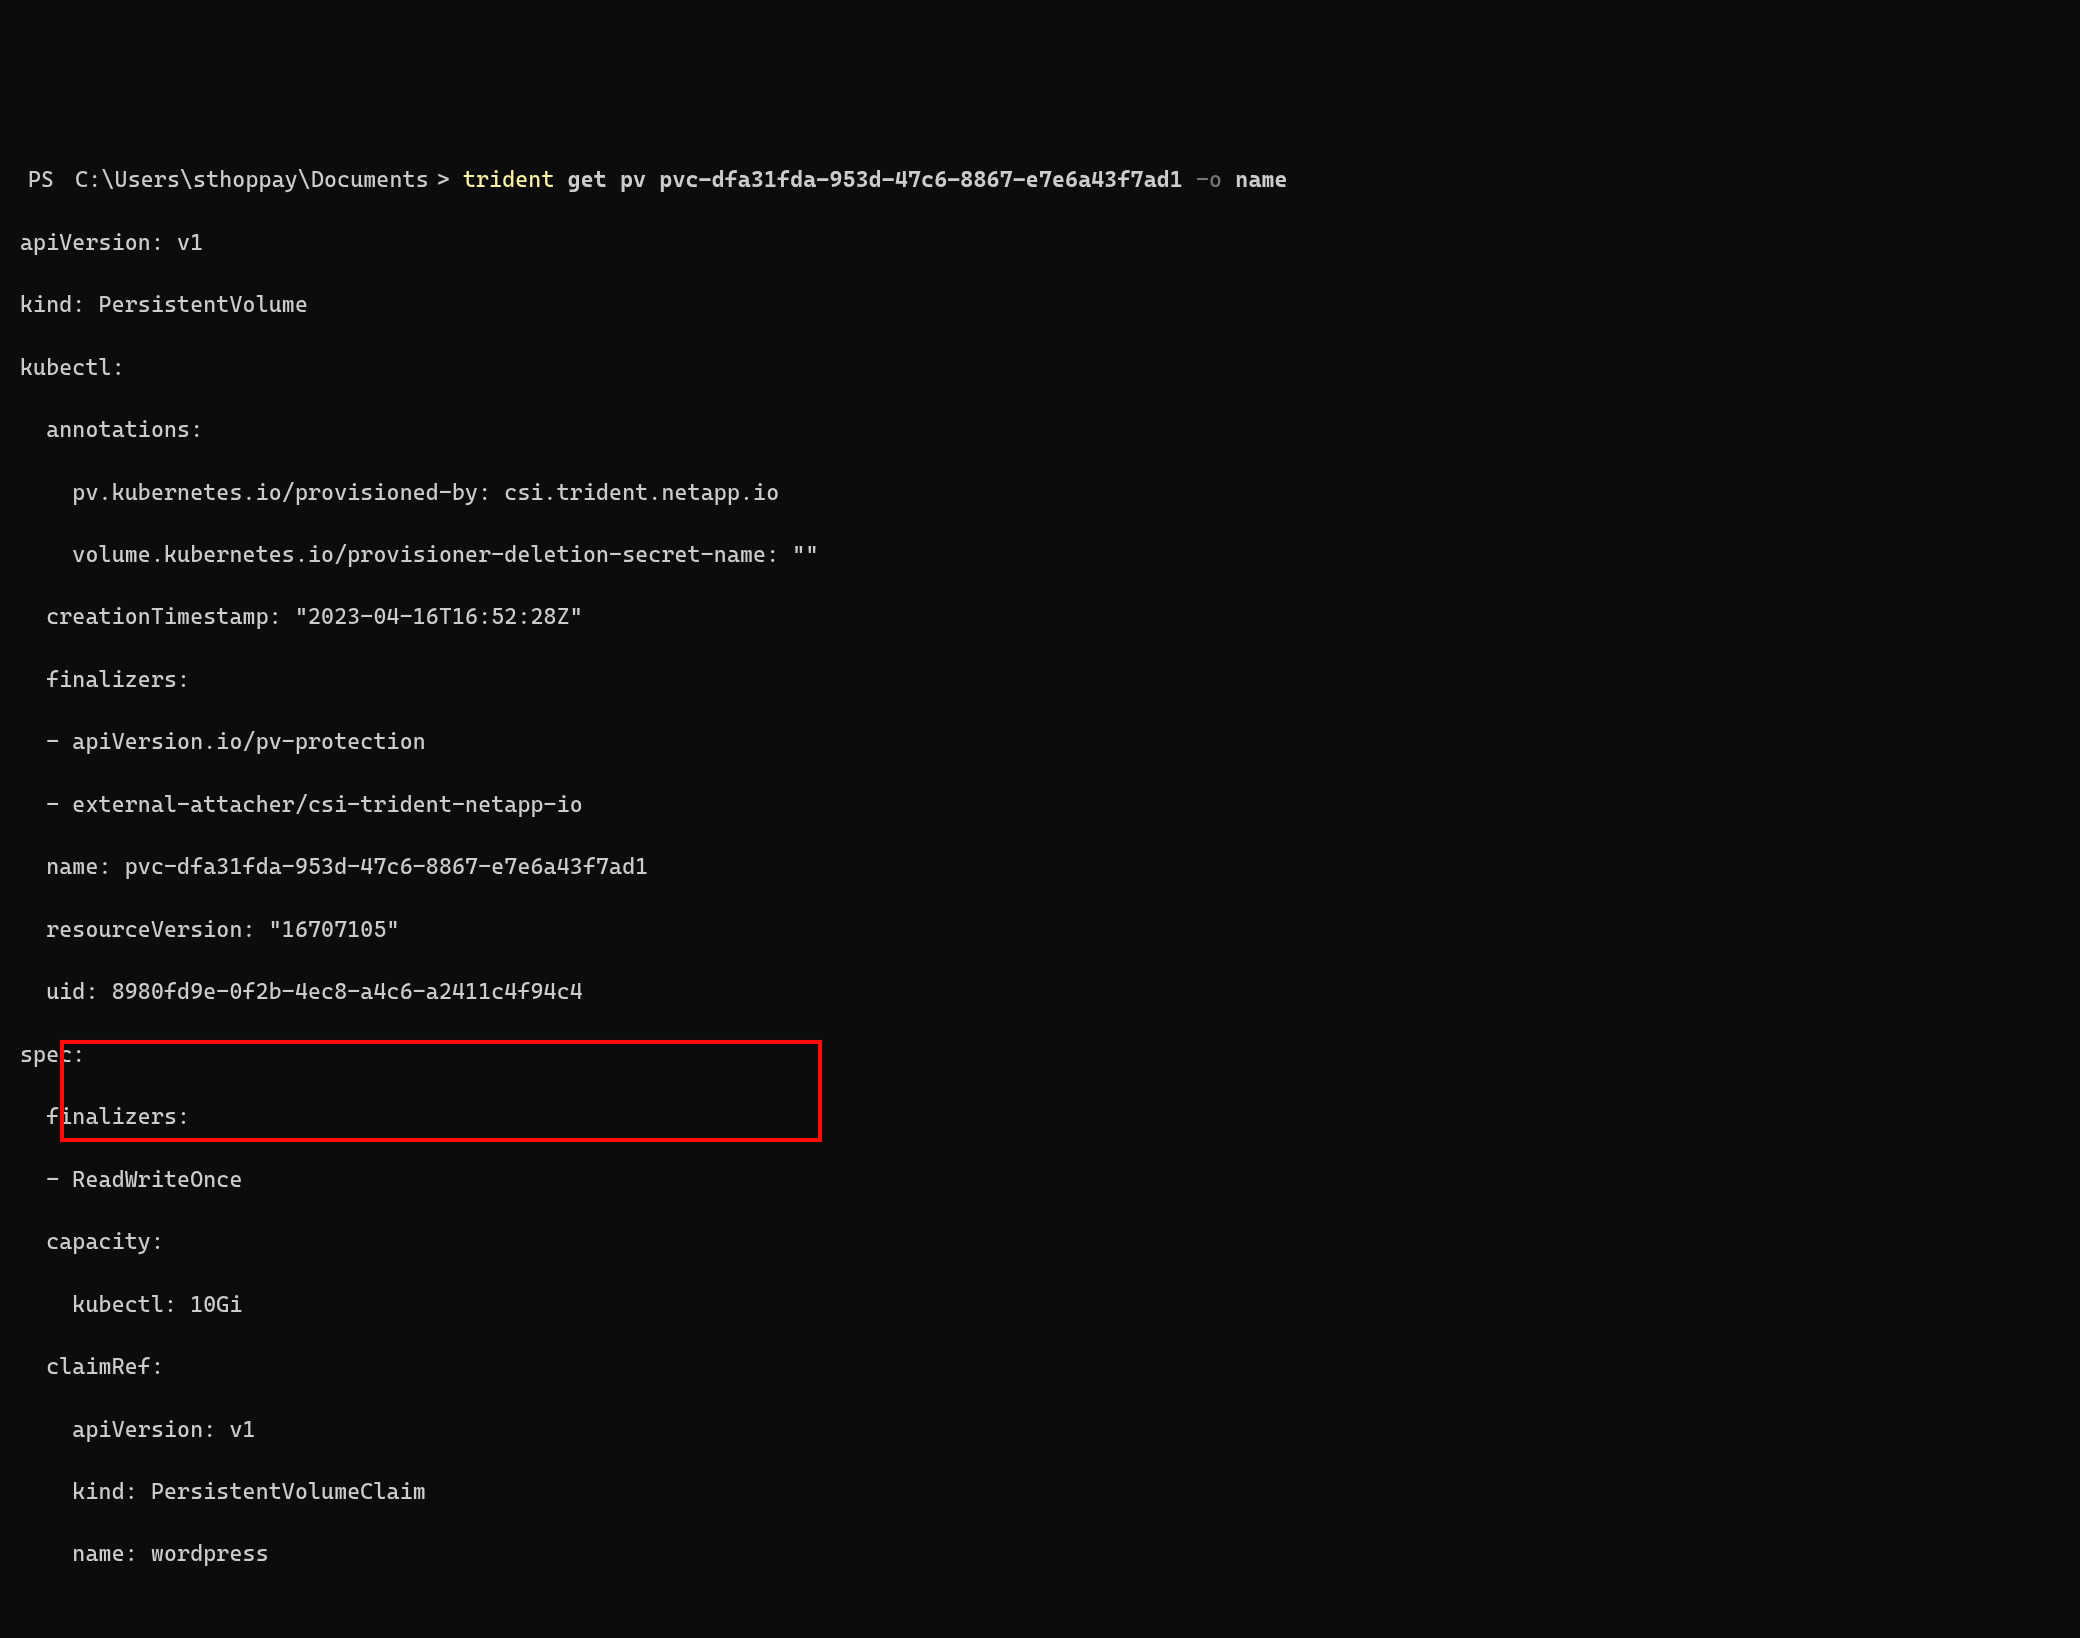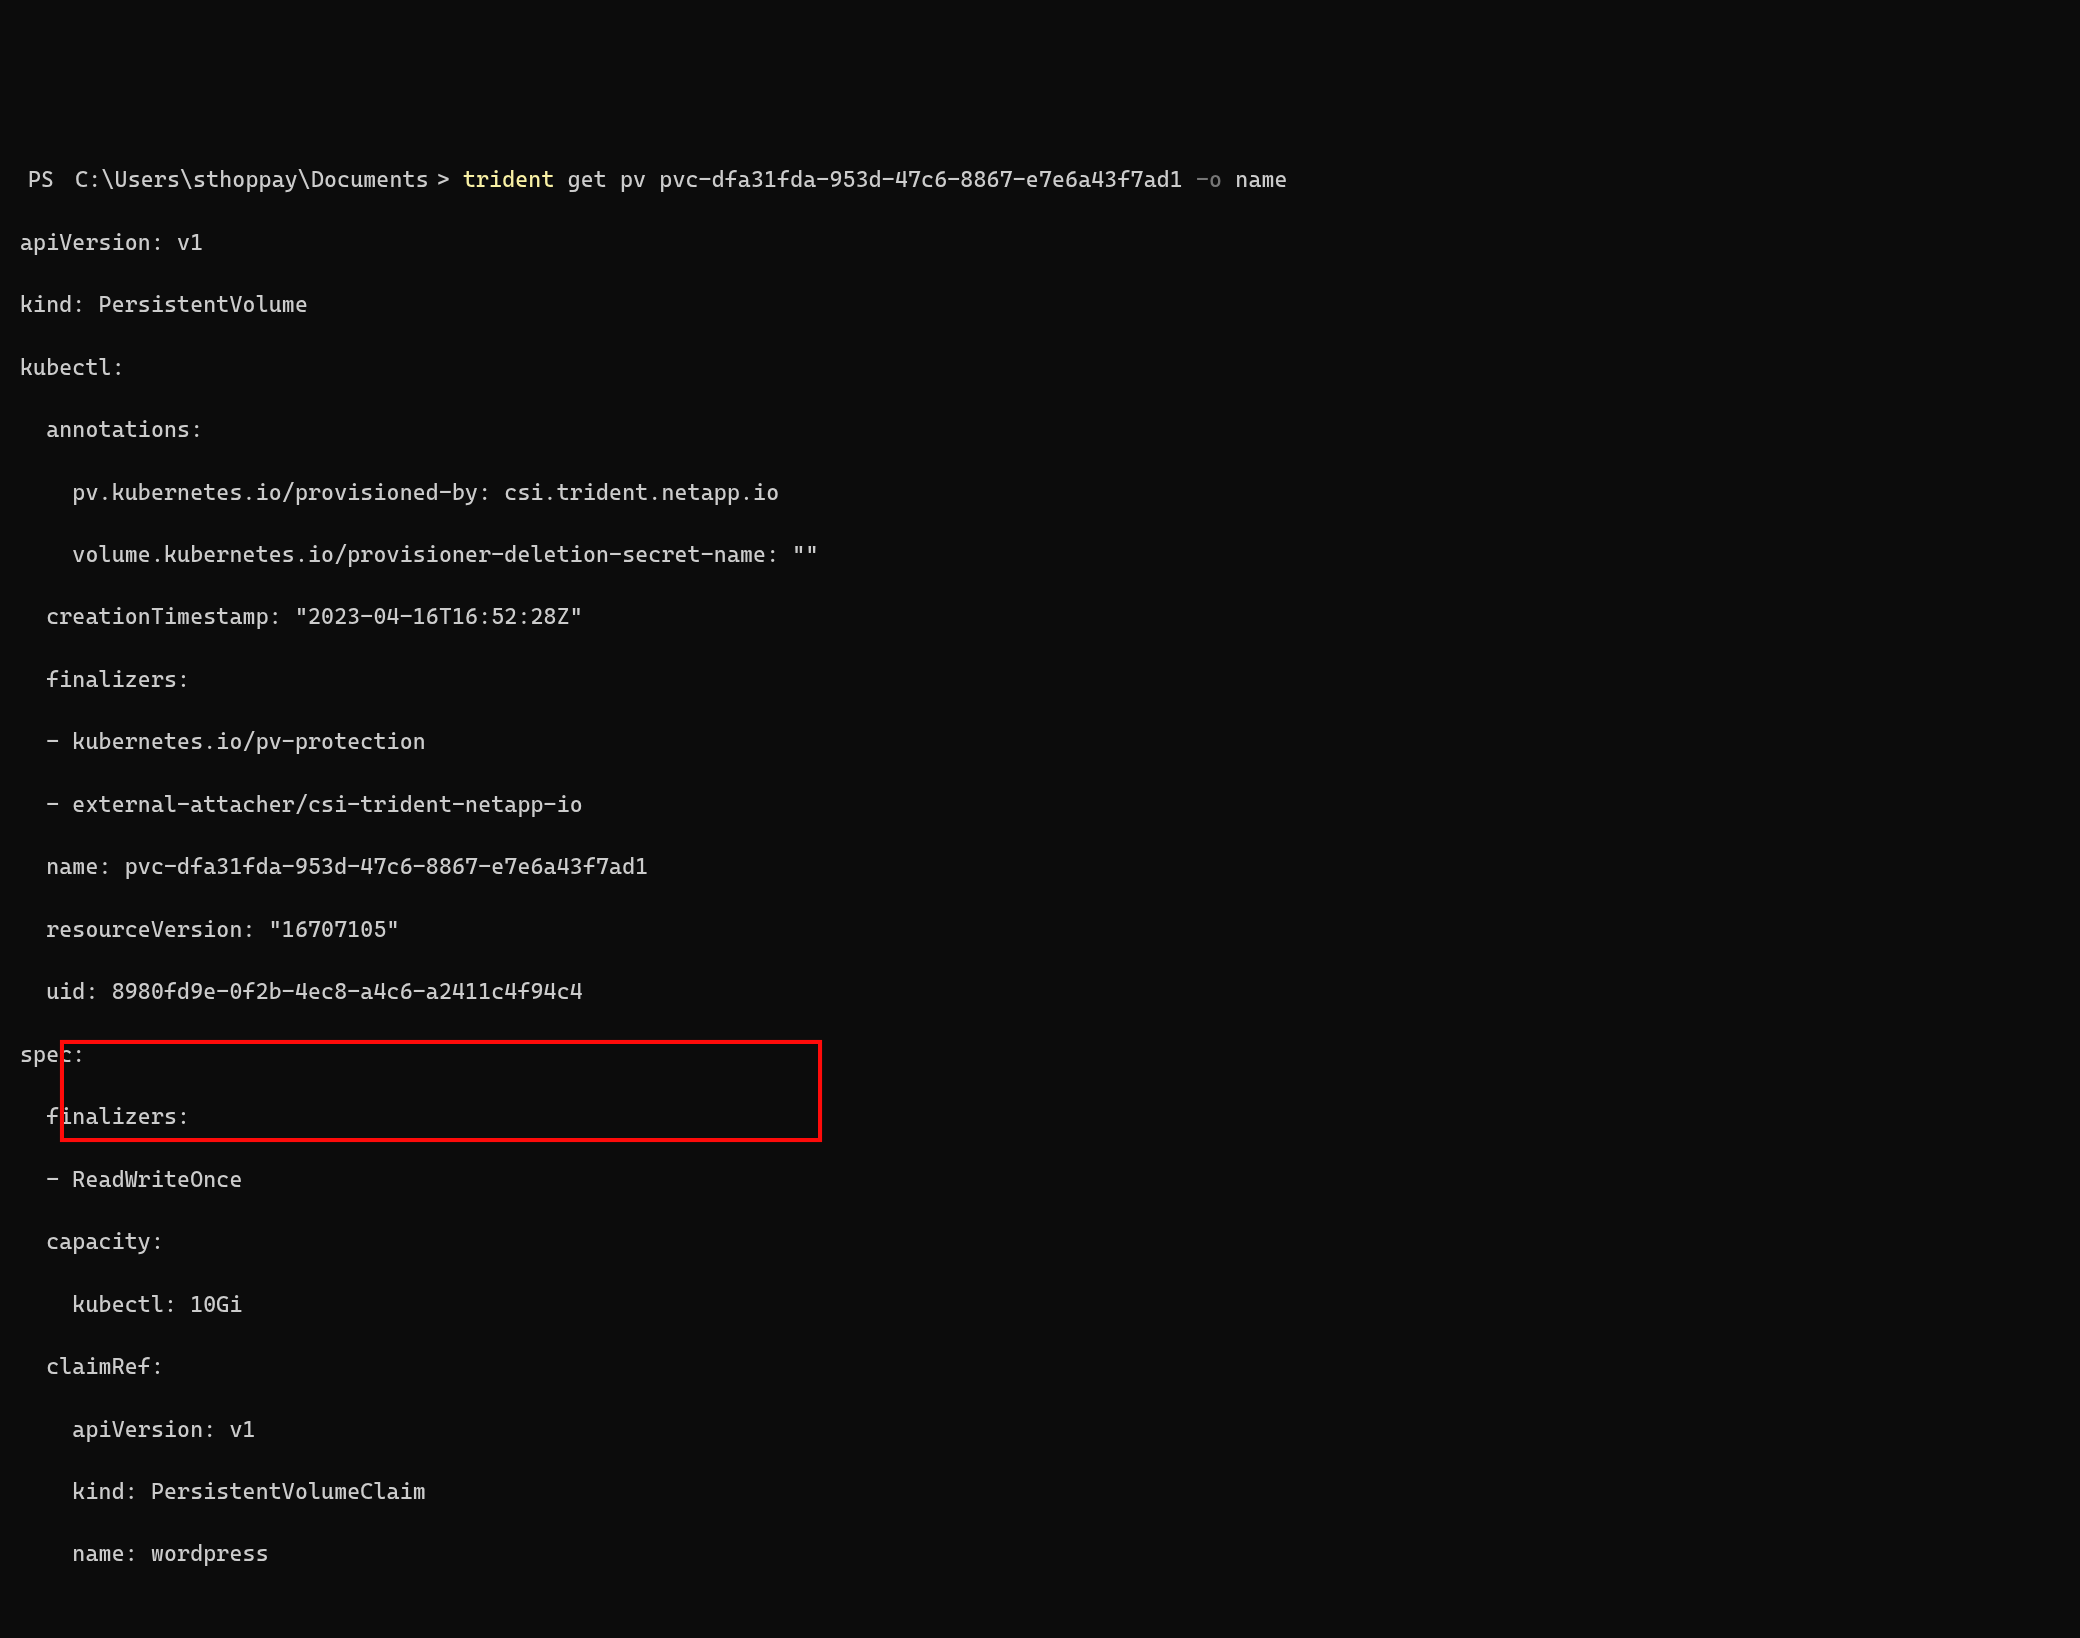--- a/index.html
+++ b/index.html
@@ -8,21 +8,21 @@
       color: #cccccc;
       font-family: 'Cascadia Code', 'Consolas', 'Courier New', monospace;
       font-size: 22px;
       line-height: 1.42;
       padding: 8px 20px;
       white-space: pre;
       letter-spacing: 0.2px;
     }
     .prompt-ps { color: #cccccc; margin-left: 8px; }
     .cmd-yellow { color: #f9f1a5; }
-    .cmd-white { color: #cccccc; }
+    .cmd-white { color: #cccccc; font-weight: bold; }
     .cmd-gray { color: #767676; }
     .highlight-box {
       position: absolute;
       border: 4px solid #ff0b0a;
       background: transparent;
       pointer-events: none;
       box-shadow: 0 0 1px rgba(255,0,0,0.4);
     }
     .terminal-container {
       position: relative;
@@ -36,21 +36,21 @@
 <div class="terminal-container">
 <div><span class="prompt-ps">PS </span><span class="prompt-ps">C:\Users\sthoppay\Documents</span><span class="prompt-ps">&gt; </span><span class="cmd-yellow">trident</span><span class="cmd-white"> get pv pvc-dfa31fda-953d-47c6-8867-e7e6a43f7ad1 </span><span class="cmd-gray">-o</span><span class="cmd-white"> name</span></div>
 <div>apiVersion: v1</div>
 <div>kind: PersistentVolume</div>
 <div>kubectl:</div>
 <div>  annotations:</div>
 <div>    pv.kubernetes.io/provisioned-by: csi.trident.netapp.io</div>
 <div>    volume.kubernetes.io/provisioner-deletion-secret-name: ""</div>
 <div>  creationTimestamp: "2023-04-16T16:52:28Z"</div>
 <div>  finalizers:</div>
-<div>  - kubernetes.io/pv-protection</div>
+<div>  - apiVersion.io/pv-protection</div>
 <div>  - external-attacher/csi-trident-netapp-io</div>
 <div>  name: pvc-dfa31fda-953d-47c6-8867-e7e6a43f7ad1</div>
 <div>  resourceVersion: "16707105"</div>
 <div>  uid: 8980fd9e-0f2b-4ec8-a4c6-a2411c4f94c4</div>
 <div>spec:</div>
 <div>  finalizers:</div>
 <div>  - ReadWriteOnce</div>
 <div>  capacity:</div>
 <div>    kubectl: 10Gi</div>
 <div>  claimRef:</div>

